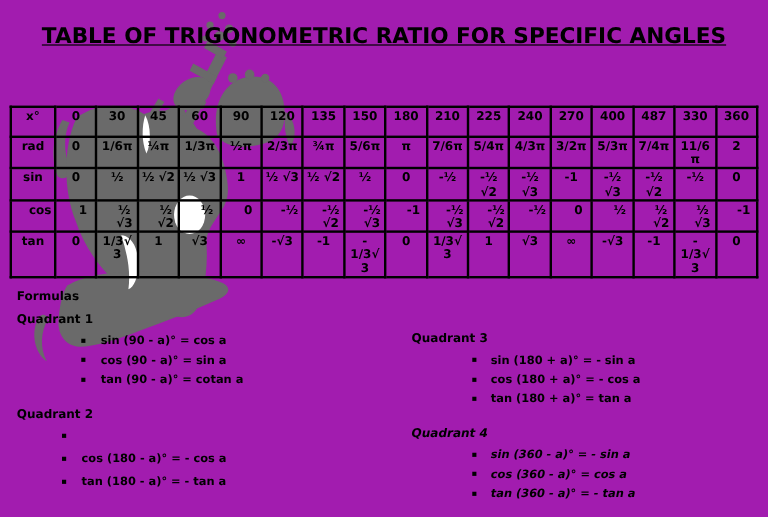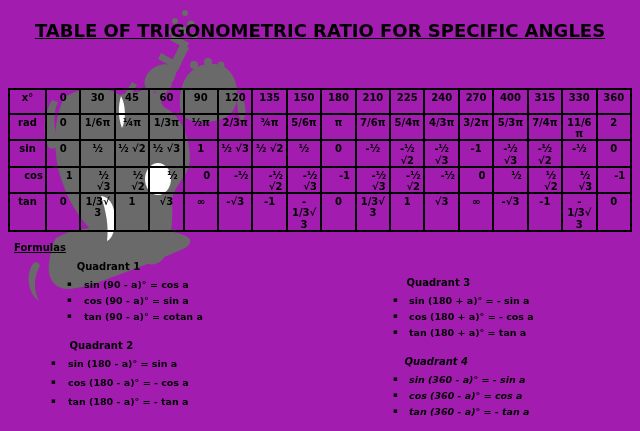--- a/index.html
+++ b/index.html
@@ -13,23 +13,23 @@
   .trig td{border:2px solid #000;font-size:10px;font-weight:bold;text-align:center;
            vertical-align:top;padding:2px 0 0 0;white-space:pre-line;line-height:1.12;
            overflow:hidden;}
   .trig td.lbl{width:35px;}
   .trig tr.r0 td{height:21px;}
   .trig tr.r1 td{height:17px;}
   .trig tr.r2 td{height:20px;}
   .trig tr.r3 td{height:21px;padding-left:12px;}
   .trig tr.r4 td{height:26px;}
   .fhead{position:absolute;left:14px;top:242px;font-size:10px;font-weight:bold;
-         text-decoration:underline;z-index:1;}
+         z-index:1;}
   .qblock{position:absolute;font-weight:bold;z-index:1;}
-  .qtitle{font-size:10px;margin:0 0 7px 0;text-align:center;}
+  .qtitle{font-size:10px;margin:0 0 7px 0;}
   .qlist{list-style:none;margin:0;padding:0;}
   .fitem{display:flex;align-items:flex-start;margin:0 0 5px 0;}
   .fbullet{font-size:7px;line-height:11px;}
   .ftext{font-size:9.5px;line-height:11px;white-space:nowrap;}
   .q1{left:14px;top:261px;}  .q1 .fitem{padding-left:53px;} .q1 .fbullet{width:17px;}
   .q2{left:14px;top:340px;}  .q2 .fitem{padding-left:37px;margin-bottom:8px;} .q2 .fbullet{width:17px;}
   .q3{left:343px;top:277px;} .q3 .fitem{padding-left:50px;} .q3 .fbullet{width:16px;}
   .q4{left:343px;top:356px;font-style:italic;} .q4 .fitem{padding-left:50px;} .q4 .fbullet{width:16px;}
 </style>
 </head>
@@ -96,21 +96,21 @@
         <td>90</td>
         <td>120</td>
         <td>135</td>
         <td>150</td>
         <td>180</td>
         <td>210</td>
         <td>225</td>
         <td>240</td>
         <td>270</td>
         <td>400</td>
-        <td>315</td>
+        <td>487</td>
         <td>330</td>
         <td>360</td>
       </tr>
       <tr class="r1">
         <td class="lbl">rad</td>
         <td>0</td>
         <td>1/6π</td>
         <td>¼π</td>
         <td>1/3π</td>
         <td>½π</td>
@@ -223,21 +223,20 @@
         <span class="ftext">tan (90 - a)° = cotan a</span>
       </li>
     </ul>
   </section>
 
   <section class="qblock q2">
     <div class="qtitle">Quadrant 2</div>
     <ul class="qlist">
       <li class="fitem">
         <span class="fbullet">▪</span>
-        <span class="ftext">sin (180 - a)° = sin a</span>
       </li>
       <li class="fitem">
         <span class="fbullet">▪</span>
         <span class="ftext">cos (180 - a)° = - cos a</span>
       </li>
       <li class="fitem">
         <span class="fbullet">▪</span>
         <span class="ftext">tan (180 - a)° = - tan a</span>
       </li>
     </ul>

